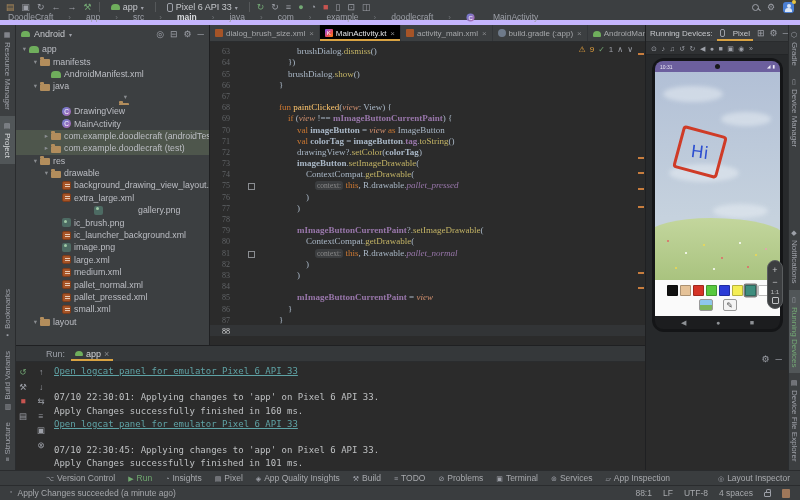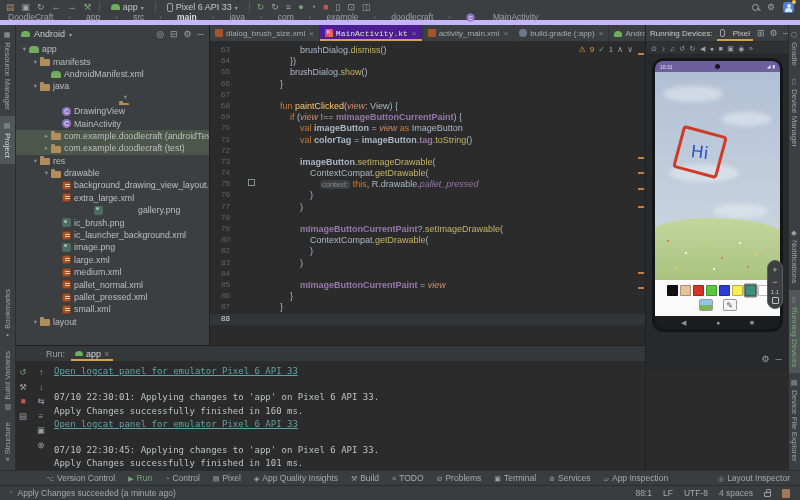--- a/index.html
+++ b/index.html
@@ -67,33 +67,33 @@
                    box-shadow:0 2px 0 #e8c9b4; }
   .ti.png { background:#4d6b63; border-radius:2px; width:9px; height:9px; }
   .ti.png::after { content:''; position:absolute; left:1.5px; top:1.5px; width:3px; height:3px; border-radius:50%; background:#9ec9a5; }
 
   
   #editor { position:absolute; left:210px; top:25px; width:435px; height:320px; background:#2b2b2b; }
   #tabs { height:17px; background:#3c3f41; display:flex; align-items:stretch; border-bottom:1px solid #2a2c2e;
           font-size:8px; color:#a6a8ab; overflow:hidden; }
   .tab { display:flex; align-items:center; gap:3px; padding:0 5px; border-right:1px solid #333639;
          white-space:nowrap; cursor:default; position:relative; }
-  .tab.active { background:#4c1d95; color:#dfe1e5;font-family:Liberation Mono, monospace; }
+  .tab.active { background:#000000; color:#dfe1e5; }
   .tab.active::after { content:''; position:absolute; left:0; right:0; bottom:0; height:2px; background:#d9a343; }
   .tab .close { color:#85878a; font-size:8px; margin-left:1px; }
   .tab .lbl.trunc { max-width:56px; overflow:hidden; text-overflow:ellipsis; }
   .fi { width:8px; height:8px; flex:none; border-radius:1px; display:inline-block; position:relative; }
   .fi-kotlin { background:linear-gradient(135deg,#7f52ff,#e8495c 55%,#f88909); color:#fff; font-size:6px;
                text-align:center; line-height:8px; }
   .fi-kotlin::after { content:'K'; }
   .fi-xml { background:#a65427; }
   .fi-gradle { background:#6e7a8a; border-radius:50%; }
   .fi-android { background:#6fae5c; border-radius:4px 4px 1px 1px; height:6px; margin-top:1px; }
   #codewrap { position:absolute; left:0; top:17px; right:0; bottom:0; overflow:hidden; padding-top:3px; }
-  .cl { height:11.2px; display:flex; align-items:flex-start; font-family:Liberation Sans, sans-serif; font-size:9px;gap:11px; }
+  .cl { height:11.2px; display:flex; align-items:flex-end; font-family:Liberation Serif, serif; font-size:9px;gap:11px; }
   .cl .ln { width:22px; text-align:right; color:#606366; font-size:8px; flex:none; padding-right:2px; }
   .cl.caret-line { background:#323436; }
   .cl.caret-line .ln { color:#d8d9da; }
   .cl .gi { width:16px; flex:none; display:flex; justify-content:center; }
   .cl .gi .sq { width:7px; height:7px; border:1px solid #8a8d91; }
   .cl .ct { white-space:pre; }
   .tok-p { color:#a9b7c6; } .tok-k { color:#cc7832; } .tok-f { color:#ffc66d; }
   .tok-c { color:#c4b465; } .tok-m { color:#9876aa; font-weight:bold; }
   .tok-v { color:#a9b7c6; font-weight:bold; } .tok-prm { color:#cf8e6d; font-style:italic; }
   .tok-d { color:#9876aa; font-style:italic; }
@@ -480,20 +480,21 @@
           <span class="ct"><span class="tok-p">            </span><span class="tok-k">val </span><span class="tok-v">imageButton</span><span class="tok-p"> = </span><span class="tok-prm">view</span><span class="tok-p"> </span><span class="tok-k">as</span><span class="tok-p"> ImageButton</span></span>
         </div>
         <div class="cl">
           <span class="ln">71</span>
           <span class="gi"></span>
           <span class="ct"><span class="tok-p">            </span><span class="tok-k">val </span><span class="tok-v">colorTag</span><span class="tok-p"> = </span><span class="tok-v">imageButton</span><span class="tok-p">.</span><span class="tok-m">tag</span><span class="tok-p">.</span><span class="tok-c">toString</span><span class="tok-p">()</span></span>
         </div>
         <div class="cl">
           <span class="ln">72</span>
           <span class="gi"></span>
+          <span class="ct"><span class="tok-p">            drawingView?.</span><span class="tok-c">setColor</span><span class="tok-p">(</span><span class="tok-v">colorTag</span><span class="tok-p">)</span></span>
         </div>
         <div class="cl">
           <span class="ln">73</span>
           <span class="gi"></span>
           <span class="ct"><span class="tok-p">            </span><span class="tok-v">imageButton</span><span class="tok-p">.</span><span class="tok-c">setImageDrawable</span><span class="tok-p">(</span></span>
         </div>
         <div class="cl">
           <span class="ln">74</span>
           <span class="gi"></span>
           <span class="ct"><span class="tok-p">                ContextCompat.</span><span class="tok-c">getDrawable</span><span class="tok-p">(</span></span>
@@ -522,20 +523,27 @@
         </div>
         <div class="cl">
           <span class="ln">79</span>
           <span class="gi"></span>
           <span class="ct"><span class="tok-p">            </span><span class="tok-m">mImageButtonCurrentPaint</span><span class="tok-p">?.</span><span class="tok-c">setImageDrawable</span><span class="tok-p">(</span></span>
         </div>
         <div class="cl">
           <span class="ln">80</span>
           <span class="gi"></span>
           <span class="ct"><span class="tok-p">                ContextCompat.</span><span class="tok-c">getDrawable</span><span class="tok-p">(</span></span>
+        </div>
+        <div class="cl">
+          <span class="ln">81</span>
+          <span class="gi">
+            <span class="sq"></span>
+          </span>
+          <span class="ct"><span class="tok-p">                    </span><span class="tok-h">context:</span><span class="tok-p"> </span><span class="tok-k">this</span><span class="tok-p">, R.drawable.</span><span class="tok-d">pallet_normal</span></span>
         </div>
         <div class="cl">
           <span class="ln">82</span>
           <span class="gi"></span>
           <span class="ct"><span class="tok-p">                )</span></span>
         </div>
         <div class="cl">
           <span class="ln">83</span>
           <span class="gi"></span>
           <span class="ct"><span class="tok-p">            )</span></span>
@@ -748,21 +756,21 @@
         <span class="twitem">
           <span class="icn">⌥</span>
           <span>Version Control</span>
         </span>
         <span class="twitem active">
           <span class="icn">▶</span>
           <span>Run</span>
         </span>
         <span class="twitem">
           <span class="icn">◔</span>
-          <span>Control</span>
+          <span>Insights</span>
         </span>
         <span class="twitem">
           <span class="icn">▤</span>
           <span>Pixel</span>
         </span>
         <span class="twitem">
           <span class="icn">◈</span>
           <span>App Quality Insights</span>
         </span>
         <span class="twitem">

